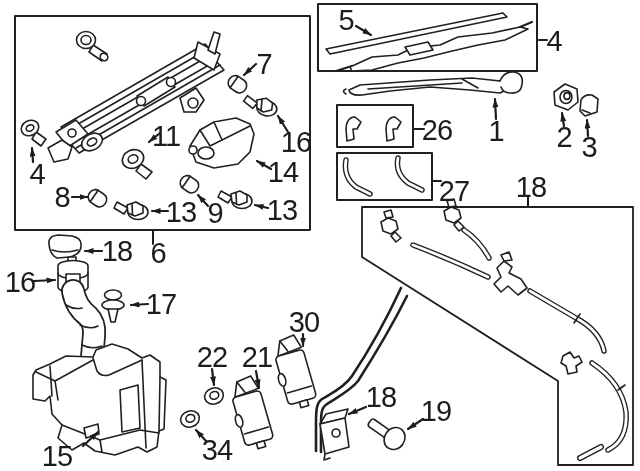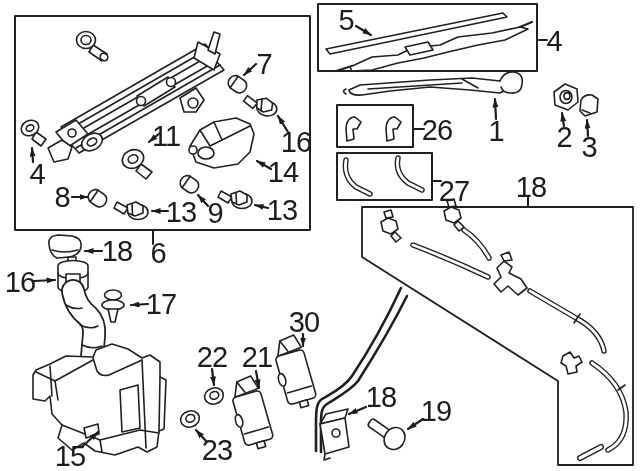--- a/index.html
+++ b/index.html
@@ -289,26 +289,26 @@
   <div class="callout" style="left:158px;top:253px">6</div>
   <div class="callout" style="left:264px;top:64px">7</div>
   <div class="callout" style="left:62px;top:197px">8</div>
   <div class="callout" style="left:215px;top:213px">9</div>
   <div class="callout" style="left:37px;top:174px">4</div>
   <div class="callout" style="left:166px;top:136px">11</div>
   <div class="callout" style="left:296px;top:142px">16</div>
   <div class="callout" style="left:181px;top:212px">13</div>
   <div class="callout" style="left:282px;top:210px">13</div>
   <div class="callout" style="left:283px;top:172px">14</div>
-  <div class="callout" style="left:70px;top:456px">15</div>
+  <div class="callout" style="left:57px;top:456px">15</div>
   <div class="callout" style="left:20px;top:282px">16</div>
   <div class="callout" style="left:161px;top:304px">17</div>
   <div class="callout" style="left:117px;top:251px">18</div>
   <div class="callout" style="left:531px;top:187px">18</div>
   <div class="callout" style="left:304px;top:322px">30</div>
   <div class="callout" style="left:257px;top:357px">21</div>
   <div class="callout" style="left:212px;top:357px">22</div>
-  <div class="callout" style="left:217px;top:450px">23</div>
+  <div class="callout" style="left:217px;top:450px">34</div>
   <div class="callout" style="left:381px;top:397px">18</div>
   <div class="callout" style="left:436px;top:411px">19</div>
   <div class="callout" style="left:437px;top:130px">26</div>
   <div class="callout" style="left:454px;top:191px">27</div>
 </div>
 
 </body></html>

